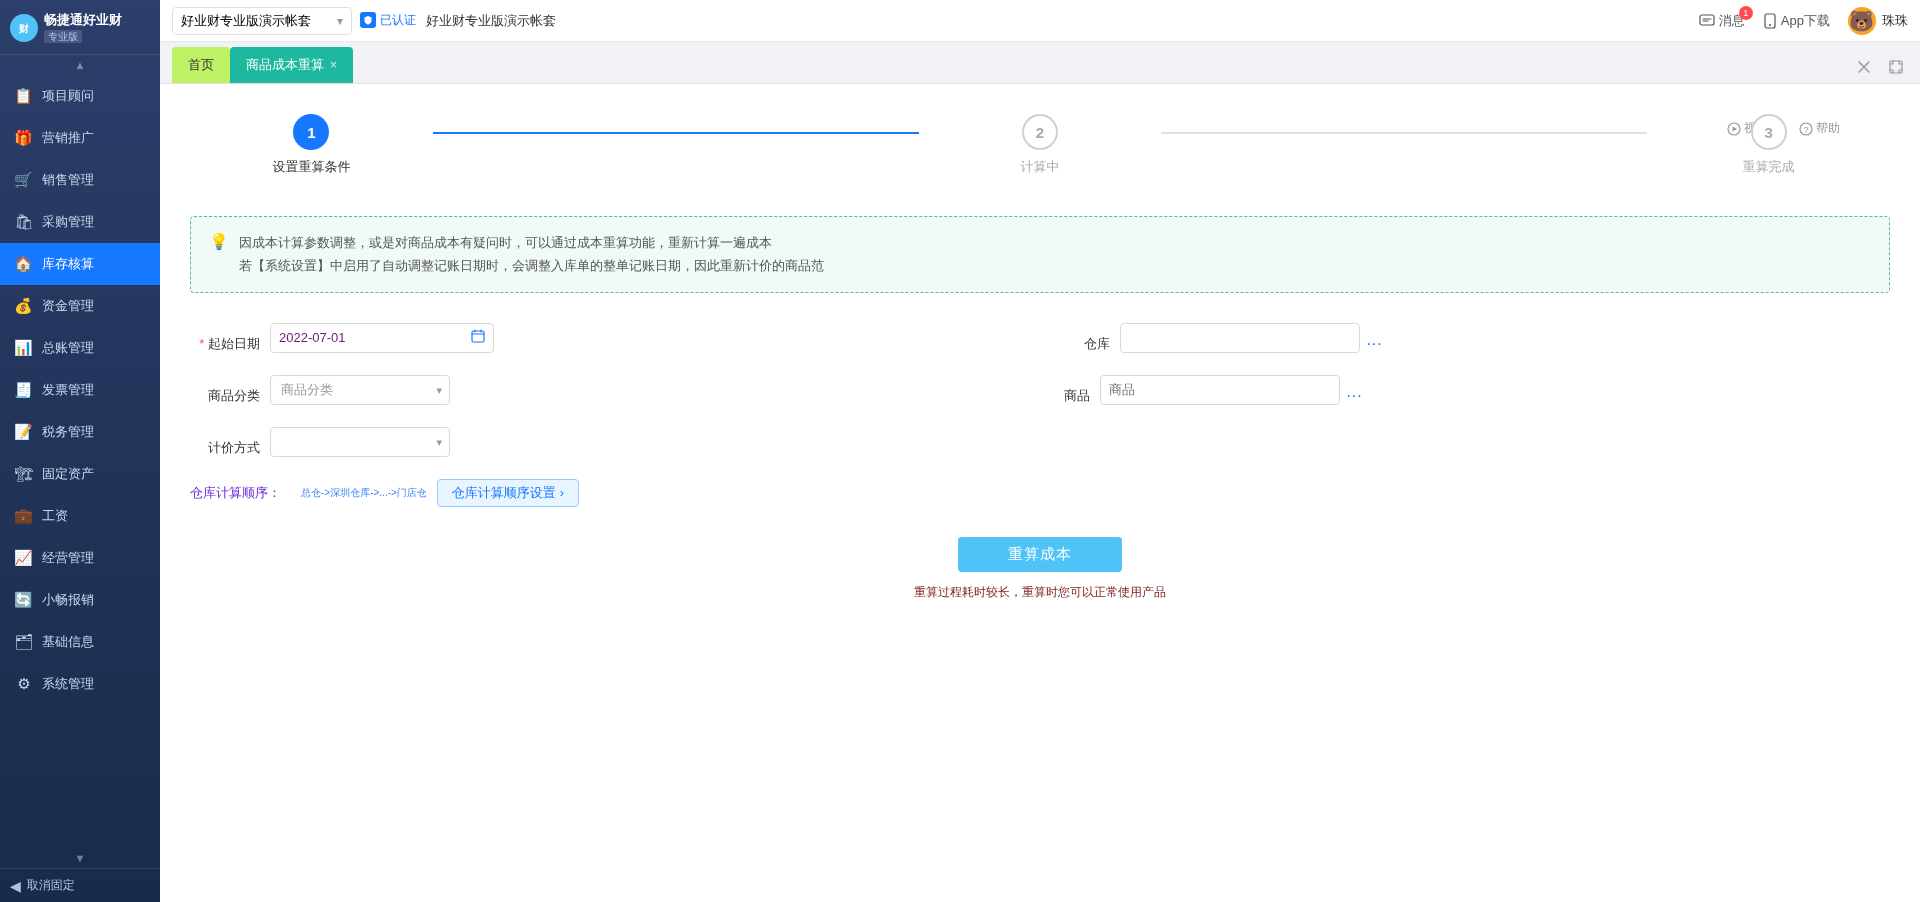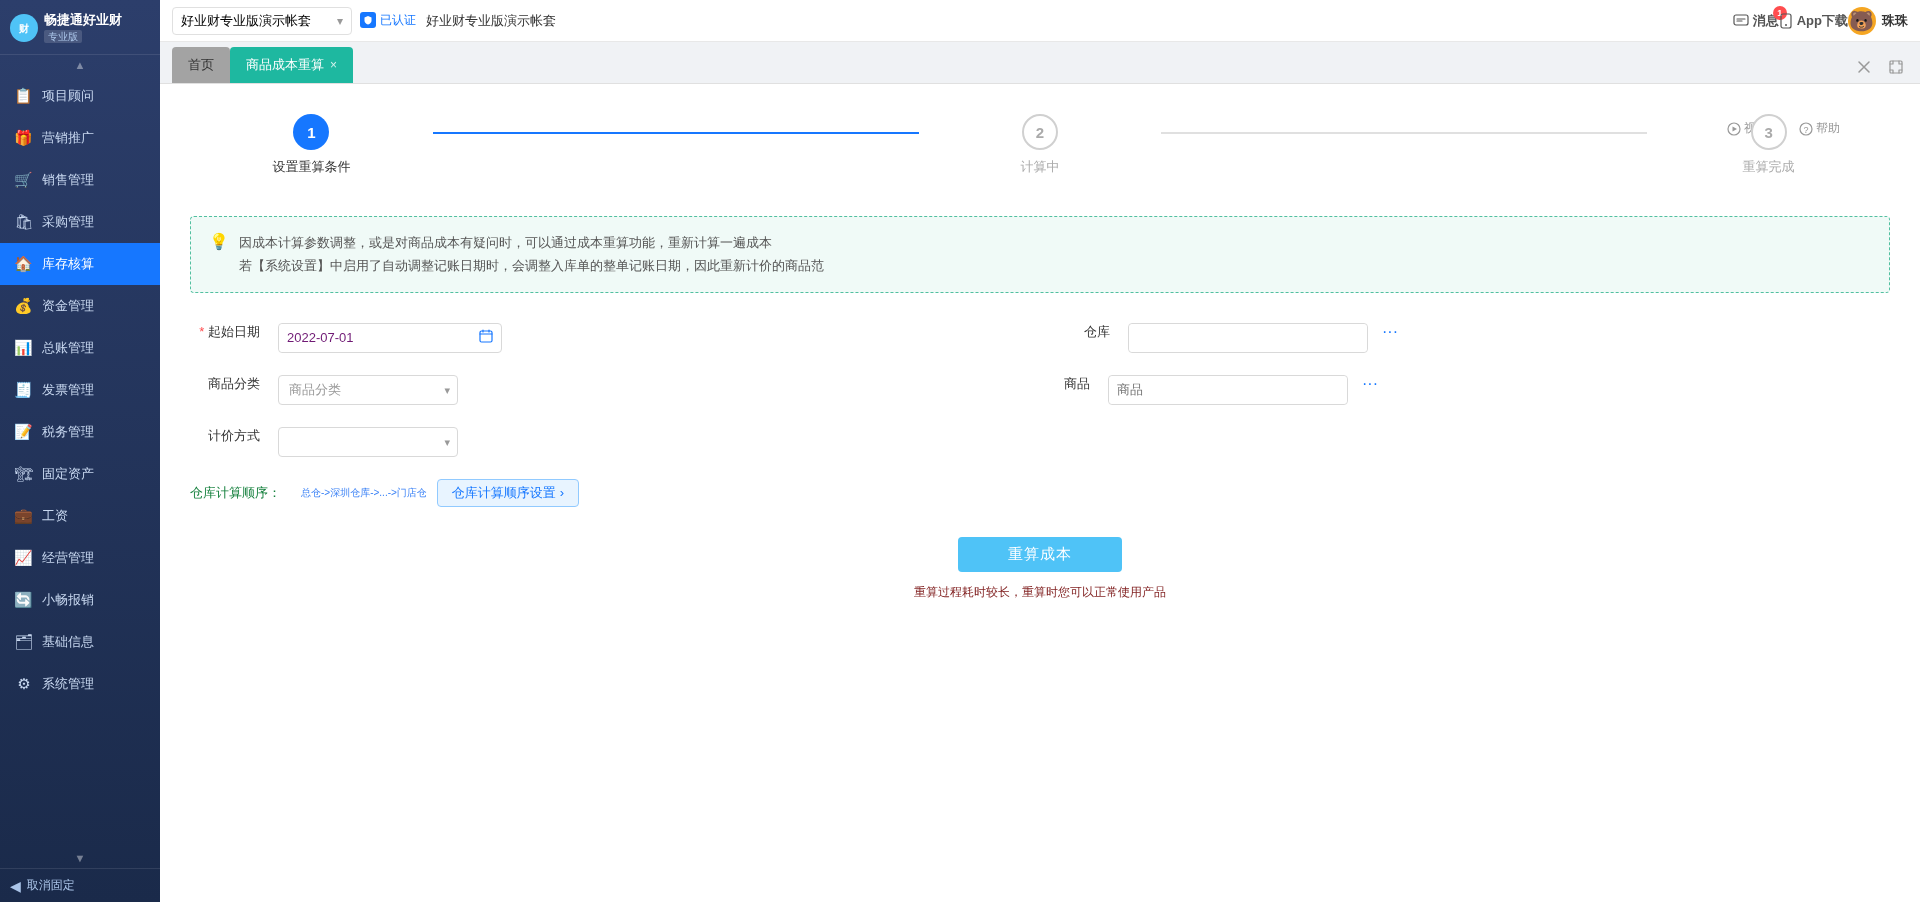--- a/index.html
+++ b/index.html
@@ -141,22 +141,22 @@
       font-size: 9px;
     }
     .topbar-account-name {
       color: #333;
       font-size: 13px;
       margin-left: 6px;
     }
     .topbar-right {
       display: flex;
       align-items: center;
+      gap: 18px;
       margin-left: auto;
-      font-weight: bold;
     }
     .topbar-action {
       display: flex;
       align-items: center;
       gap: 4px;
       cursor: pointer;
       color: #555;
       font-size: 13px;
       position: relative;
     }
@@ -206,21 +206,21 @@
       padding: 8px 16px 8px 16px;
       cursor: pointer;
       font-size: 13px;
       color: #555;
       border-radius: 4px 4px 0 0;
       display: flex;
       align-items: center;
       gap: 6px;
       height: 36px;
     }
-    .tab-item.home { background: #a3a3a3; color: #333; }
+    .tab-item.home { background: #bef264; color: #333; }
     .tab-item.active { background: #1eb8a0; color: #fff; }
     .tab-close {
       font-size: 12px;
       cursor: pointer;
       color: rgba(255,255,255,0.8);
     }
     .tabbar-right {
       margin-left: auto;
       display: flex;
       gap: 8px;
@@ -328,23 +328,23 @@
       margin-bottom: 20px;
     }
     .form-row {
       display: flex;
       align-items: center;
       margin-bottom: 22px;
       gap: 0;
     }
     .form-group {
       display: flex;
-      align-items: flex-start;
+      align-items: flex-end;
       flex: 1;
-      gap: 8px;
+      gap: 0;
     }
     .form-label {
       color: #333;
       font-size: 13px;
       min-width: 70px;
       text-align: right;
       margin-right: 10px;
       flex-shrink: 0;
     }
     .form-label.required::before {
@@ -427,21 +427,21 @@
     }
 
     
     .warehouse-row {
       display: flex;
       align-items: center;
       margin-bottom: 30px;
       gap: 10px;
     }
     .warehouse-label {
-      color: #15803d;
+      color: #6d28d9;
       font-size: 13px;
       min-width: 70px;
       text-align: right;
       margin-right: 10px;
     }
     .warehouse-value {
       color: #3b82f6;
       font-size: 10px;
     }
     .warehouse-btn {

